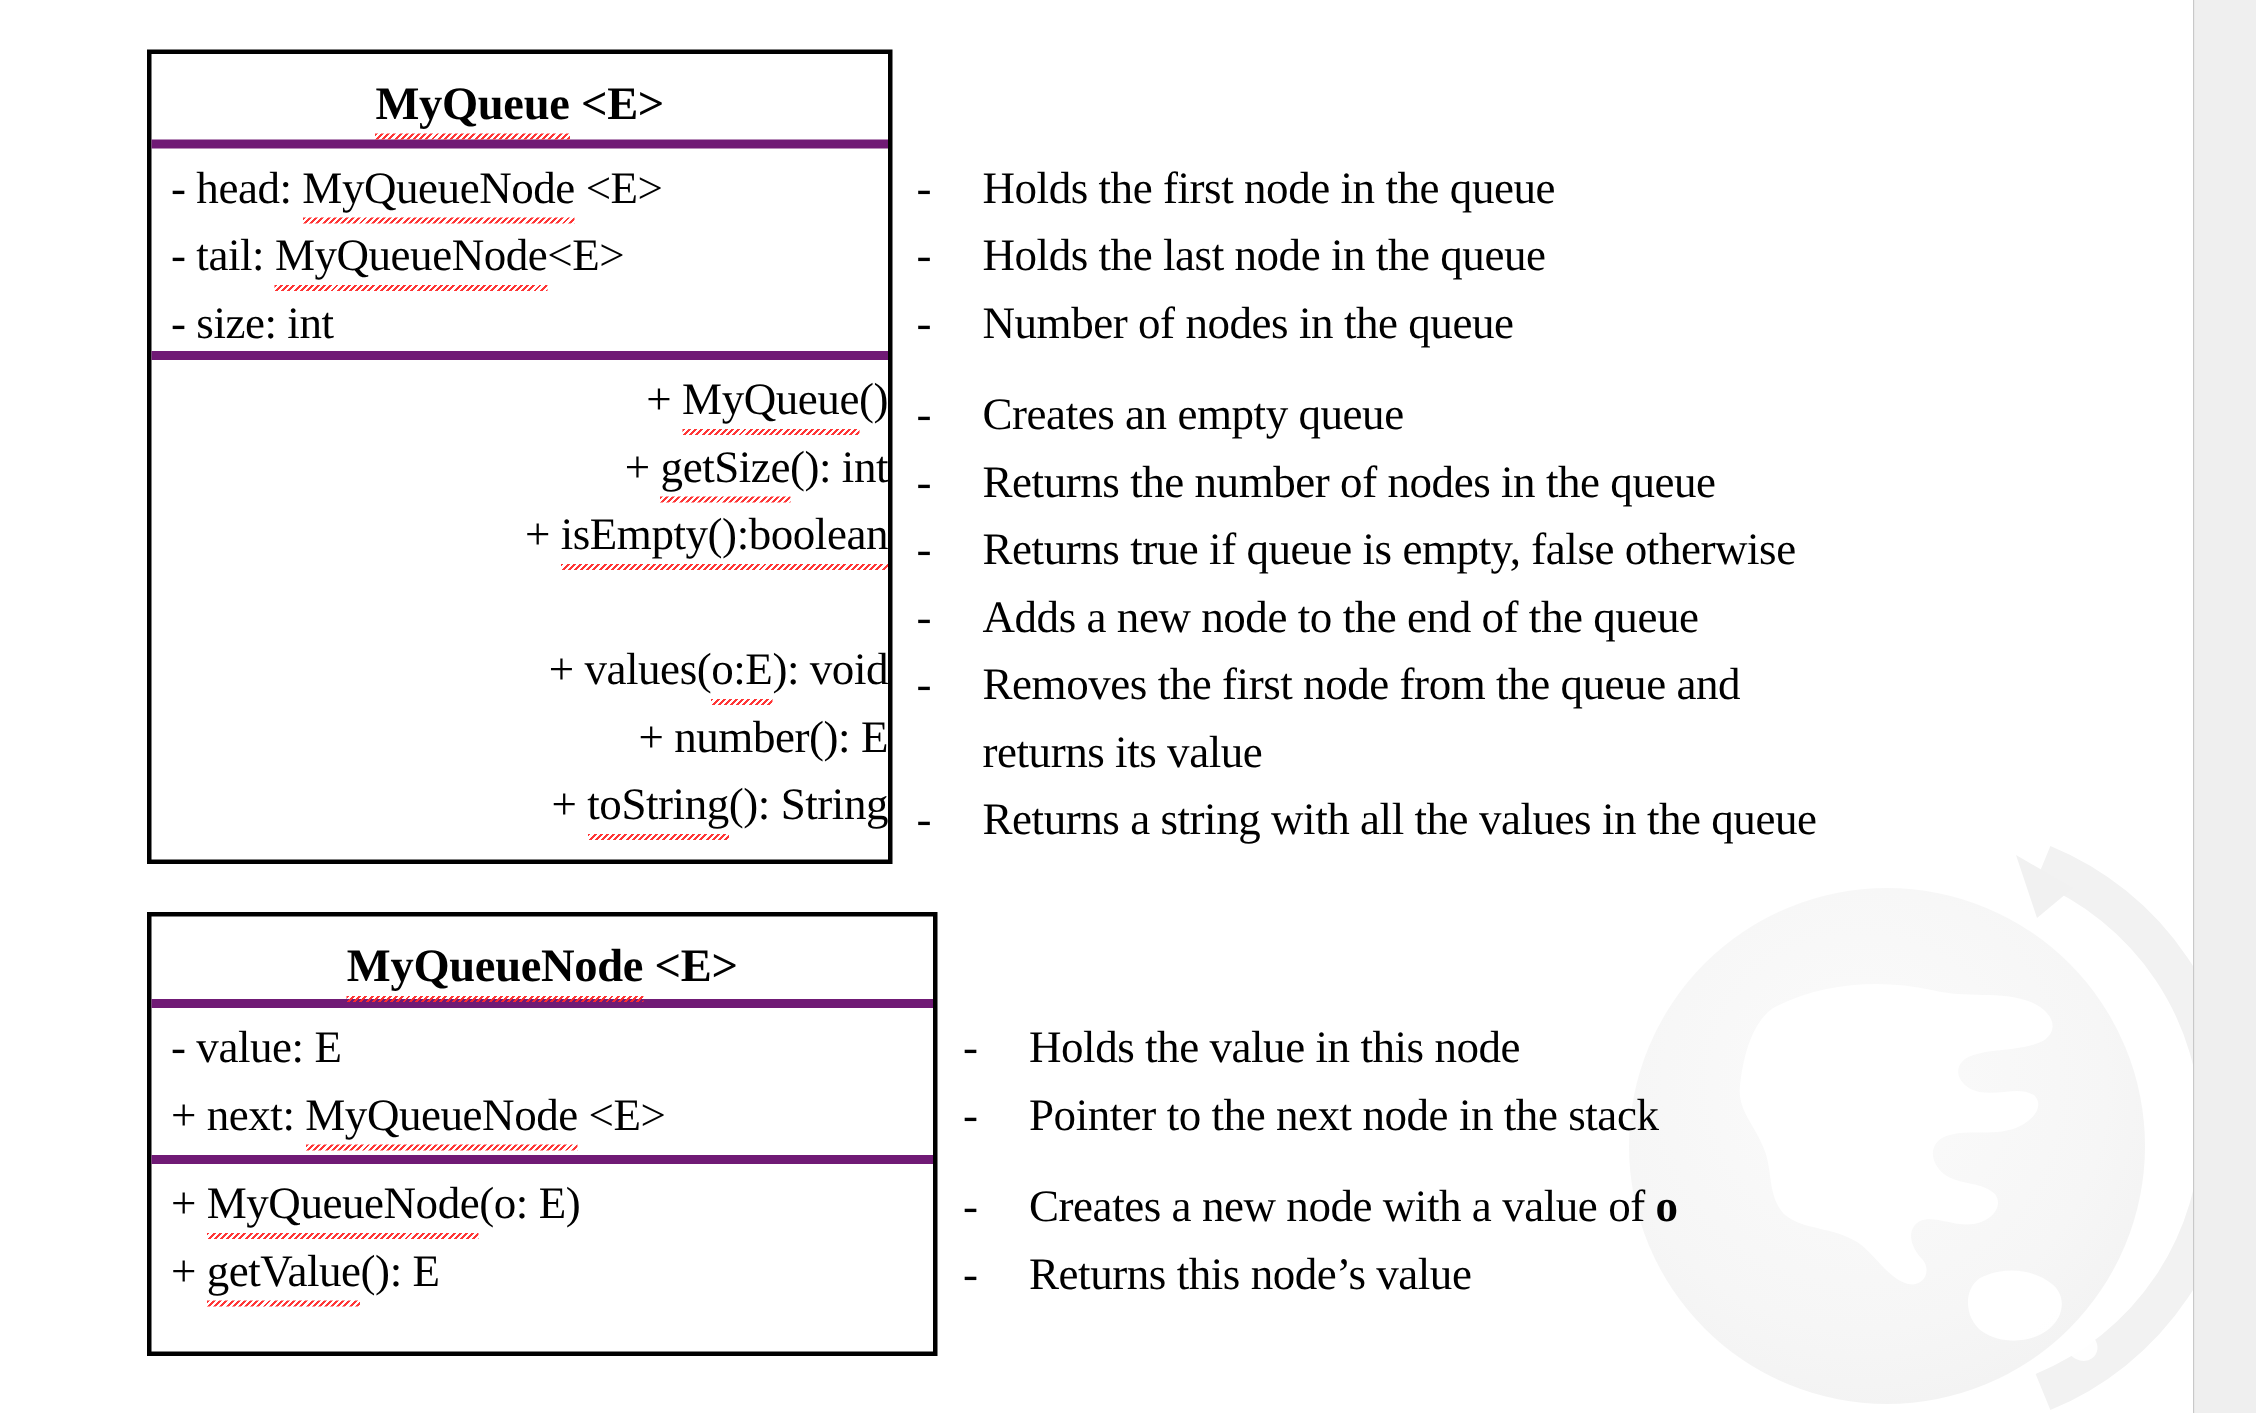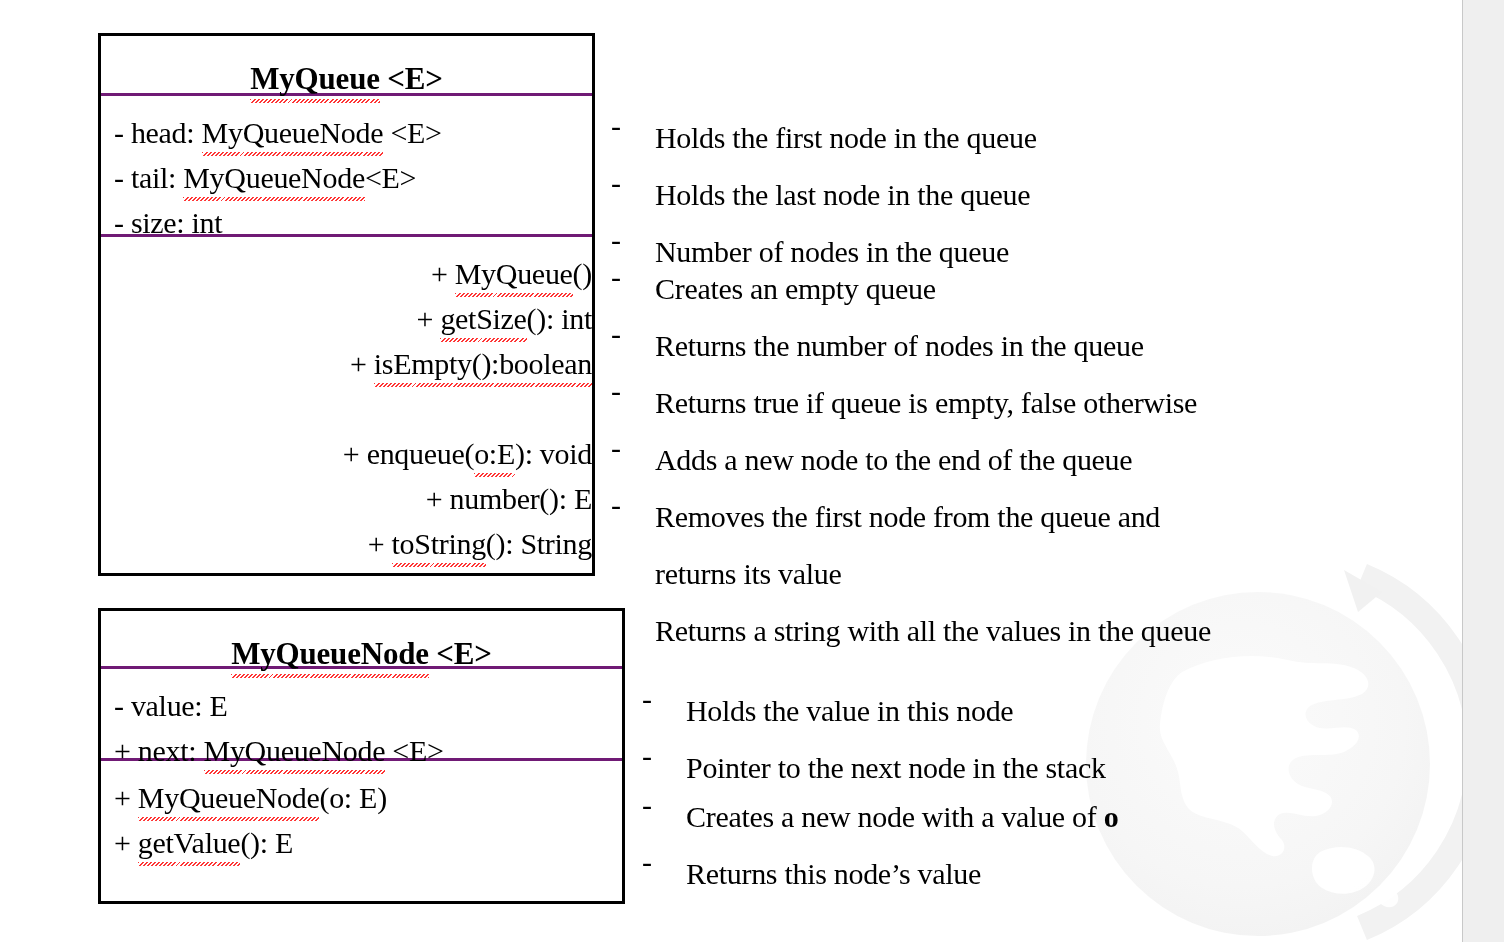--- a/index.html
+++ b/index.html
@@ -54,24 +54,24 @@
 
   
   .uml-box {
     position: absolute;
     box-sizing: border-box;
     border: 3px solid #000000;
     background: #ffffff;
   }
   .compartment {
     box-sizing: border-box;
-    padding: 14px 0 6px 0;
+    padding: 4px 0 6px 0;
   }
   .compartment + .compartment {
-    border-top: 3px solid #701a75;
+    border-top: 6px solid #701a75;
   }
   .class-title {
     text-align: center;
     font-weight: bold;
     font-size: 31px;
     line-height: 46px;
     letter-spacing: -0.2px;
     padding: 6px 0 4px 0;
   }
   .member-line {
@@ -116,21 +116,20 @@
     letter-spacing: -0.3px;
   }
   .desc-row .bullet {
     width: 44px;
     flex: 0 0 44px;
     text-align: left;
   }
   .desc-row .desc-text {
     flex: 1 1 auto;
     white-space: pre-wrap;
-    margin-top: 12px;
   }
   .desc-row.cont .bullet {
     visibility: hidden;
   }
   b.inline-o { font-weight: bold; }
 </style>
 </head>
 <body>
 
 <div id="slide">
@@ -179,21 +178,21 @@
       <div class="member-line"><span>- head: </span><span class="sq">MyQueueNode</span><span> &lt;E&gt;</span></div>
       <div class="member-line"><span>- tail: </span><span class="sq">MyQueueNode</span><span>&lt;E&gt;</span></div>
       <div class="member-line"><span>- size: int</span></div>
     </div>
 
     <div class="compartment" style="height:336px;text-align:right;">
       <div class="member-line"><span>+ </span><span class="sq">MyQueue</span><span>()</span></div>
       <div class="member-line"><span>+ </span><span class="sq">getSize</span><span>(): int</span></div>
       <div class="member-line"><span>+ </span><span class="sq">isEmpty():boolean</span></div>
       <div class="member-line blank">&nbsp;</div>
-      <div class="member-line"><span>+ enqueue(</span><span class="sq">o:E</span><span>): void</span></div>
+      <div class="member-line"><span>+ values(</span><span class="sq">o:E</span><span>): void</span></div>
       <div class="member-line"><span>+ number(): E</span></div>
       <div class="member-line"><span>+ </span><span class="sq">toString</span><span>(): String</span></div>
     </div>
   </div>
 
   <div class="desc-col" style="left:611px; top:103px; width:790px;">
     <div class="desc-row">
       <span class="bullet">-</span>
       <span class="desc-text">Holds the first node in the queue</span>
     </div>
@@ -239,21 +238,21 @@
   </div>
 
   <div class="uml-box" id="box-myqueuenode" style="left:98px; top:608px; width:527px; height:296px;">
 
     <div class="compartment" style="height:55px;font-family:Liberation Serif, serif;">
       <div class="class-title">
         <span class="sq">MyQueueNode</span><span> &lt;E&gt;</span>
       </div>
     </div>
 
-    <div class="compartment" style="height:92px;">
+    <div class="compartment" style="height:104px;">
       <div class="member-line"><span>- value: E</span></div>
       <div class="member-line"><span>+ next: </span><span class="sq">MyQueueNode</span><span> &lt;E&gt;</span></div>
     </div>
 
     <div class="compartment" style="height:131px;font-family:Liberation Serif, serif;">
       <div class="member-line"><span>+ </span><span class="sq">MyQueueNode</span><span>(o: E)</span></div>
       <div class="member-line"><span>+ </span><span class="sq">getValue</span><span>(): E</span></div>
     </div>
   </div>
 

